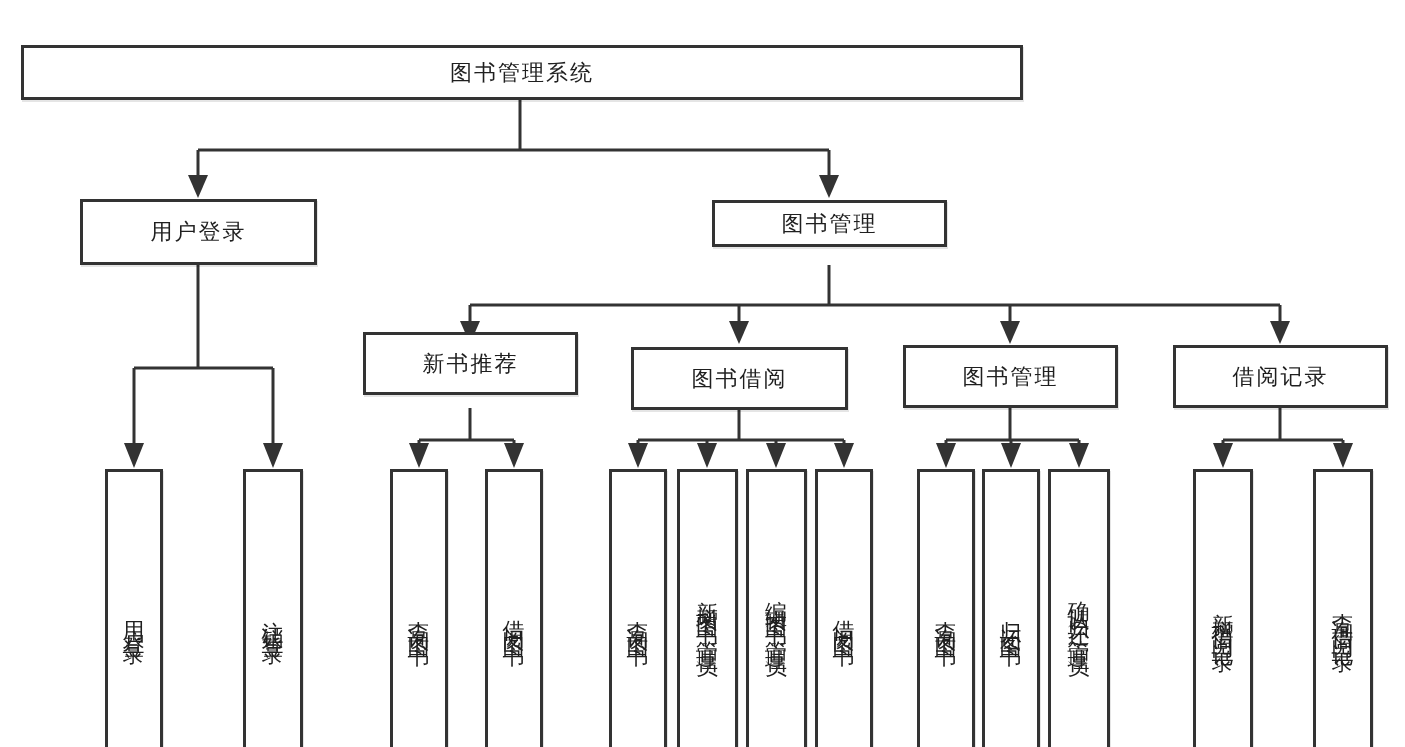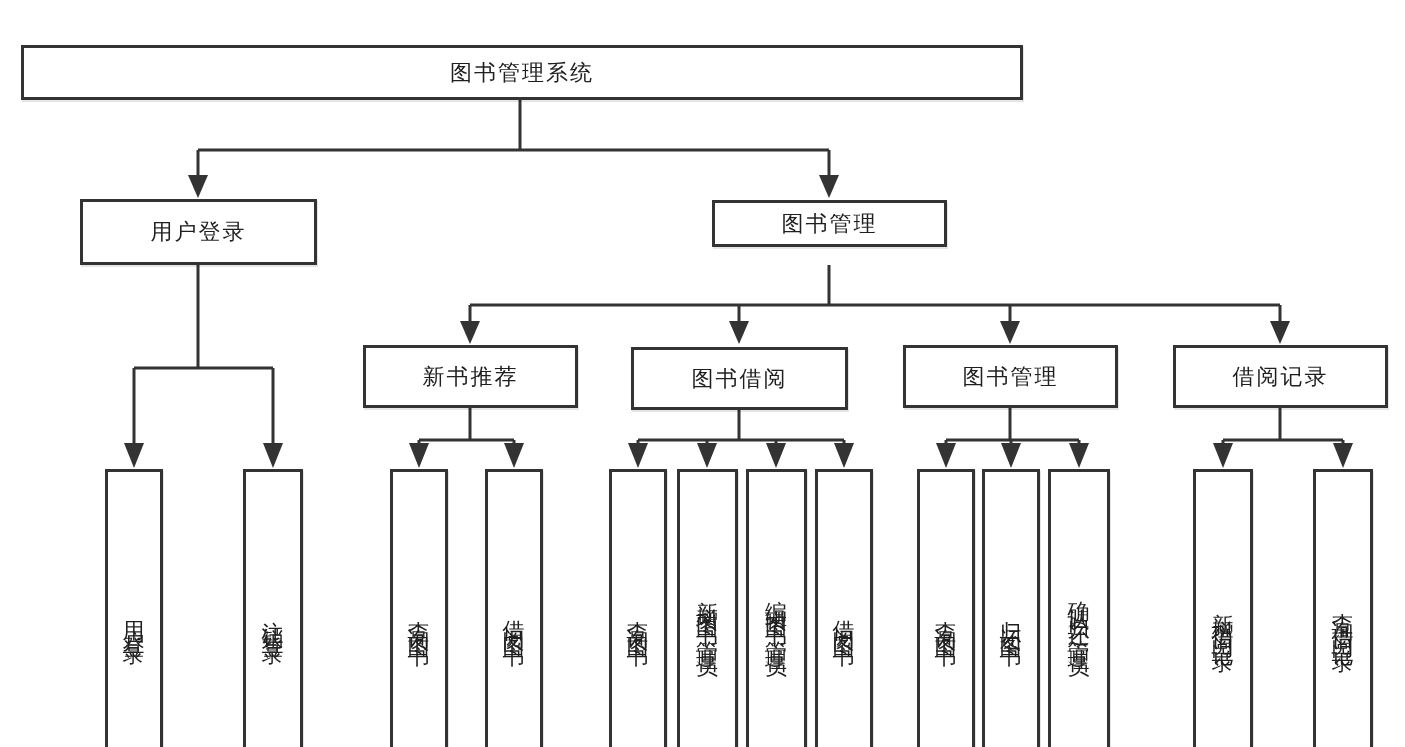--- a/index.html
+++ b/index.html
@@ -113,21 +113,21 @@
     <span>图书管理系统</span>
   </div>
 
   <div class="box" style="left:80px;top:167px;width:237px;height:66px">
     <span>用户登录</span>
   </div>
   <div class="box" style="left:712px;top:168px;width:235px;height:47px">
     <span>图书管理</span>
   </div>
 
-  <div class="box" style="left:363px;top:313px;width:215px;height:63px">
+  <div class="box" style="left:363px;top:300px;width:215px;height:63px">
     <span>新书推荐</span>
   </div>
   <div class="box" style="left:631px;top:315px;width:217px;height:63px">
     <span>图书借阅</span>
   </div>
   <div class="box" style="left:903px;top:313px;width:215px;height:63px">
     <span>图书管理</span>
   </div>
   <div class="box" style="left:1173px;top:313px;width:215px;height:63px">
     <span>借阅记录</span>

